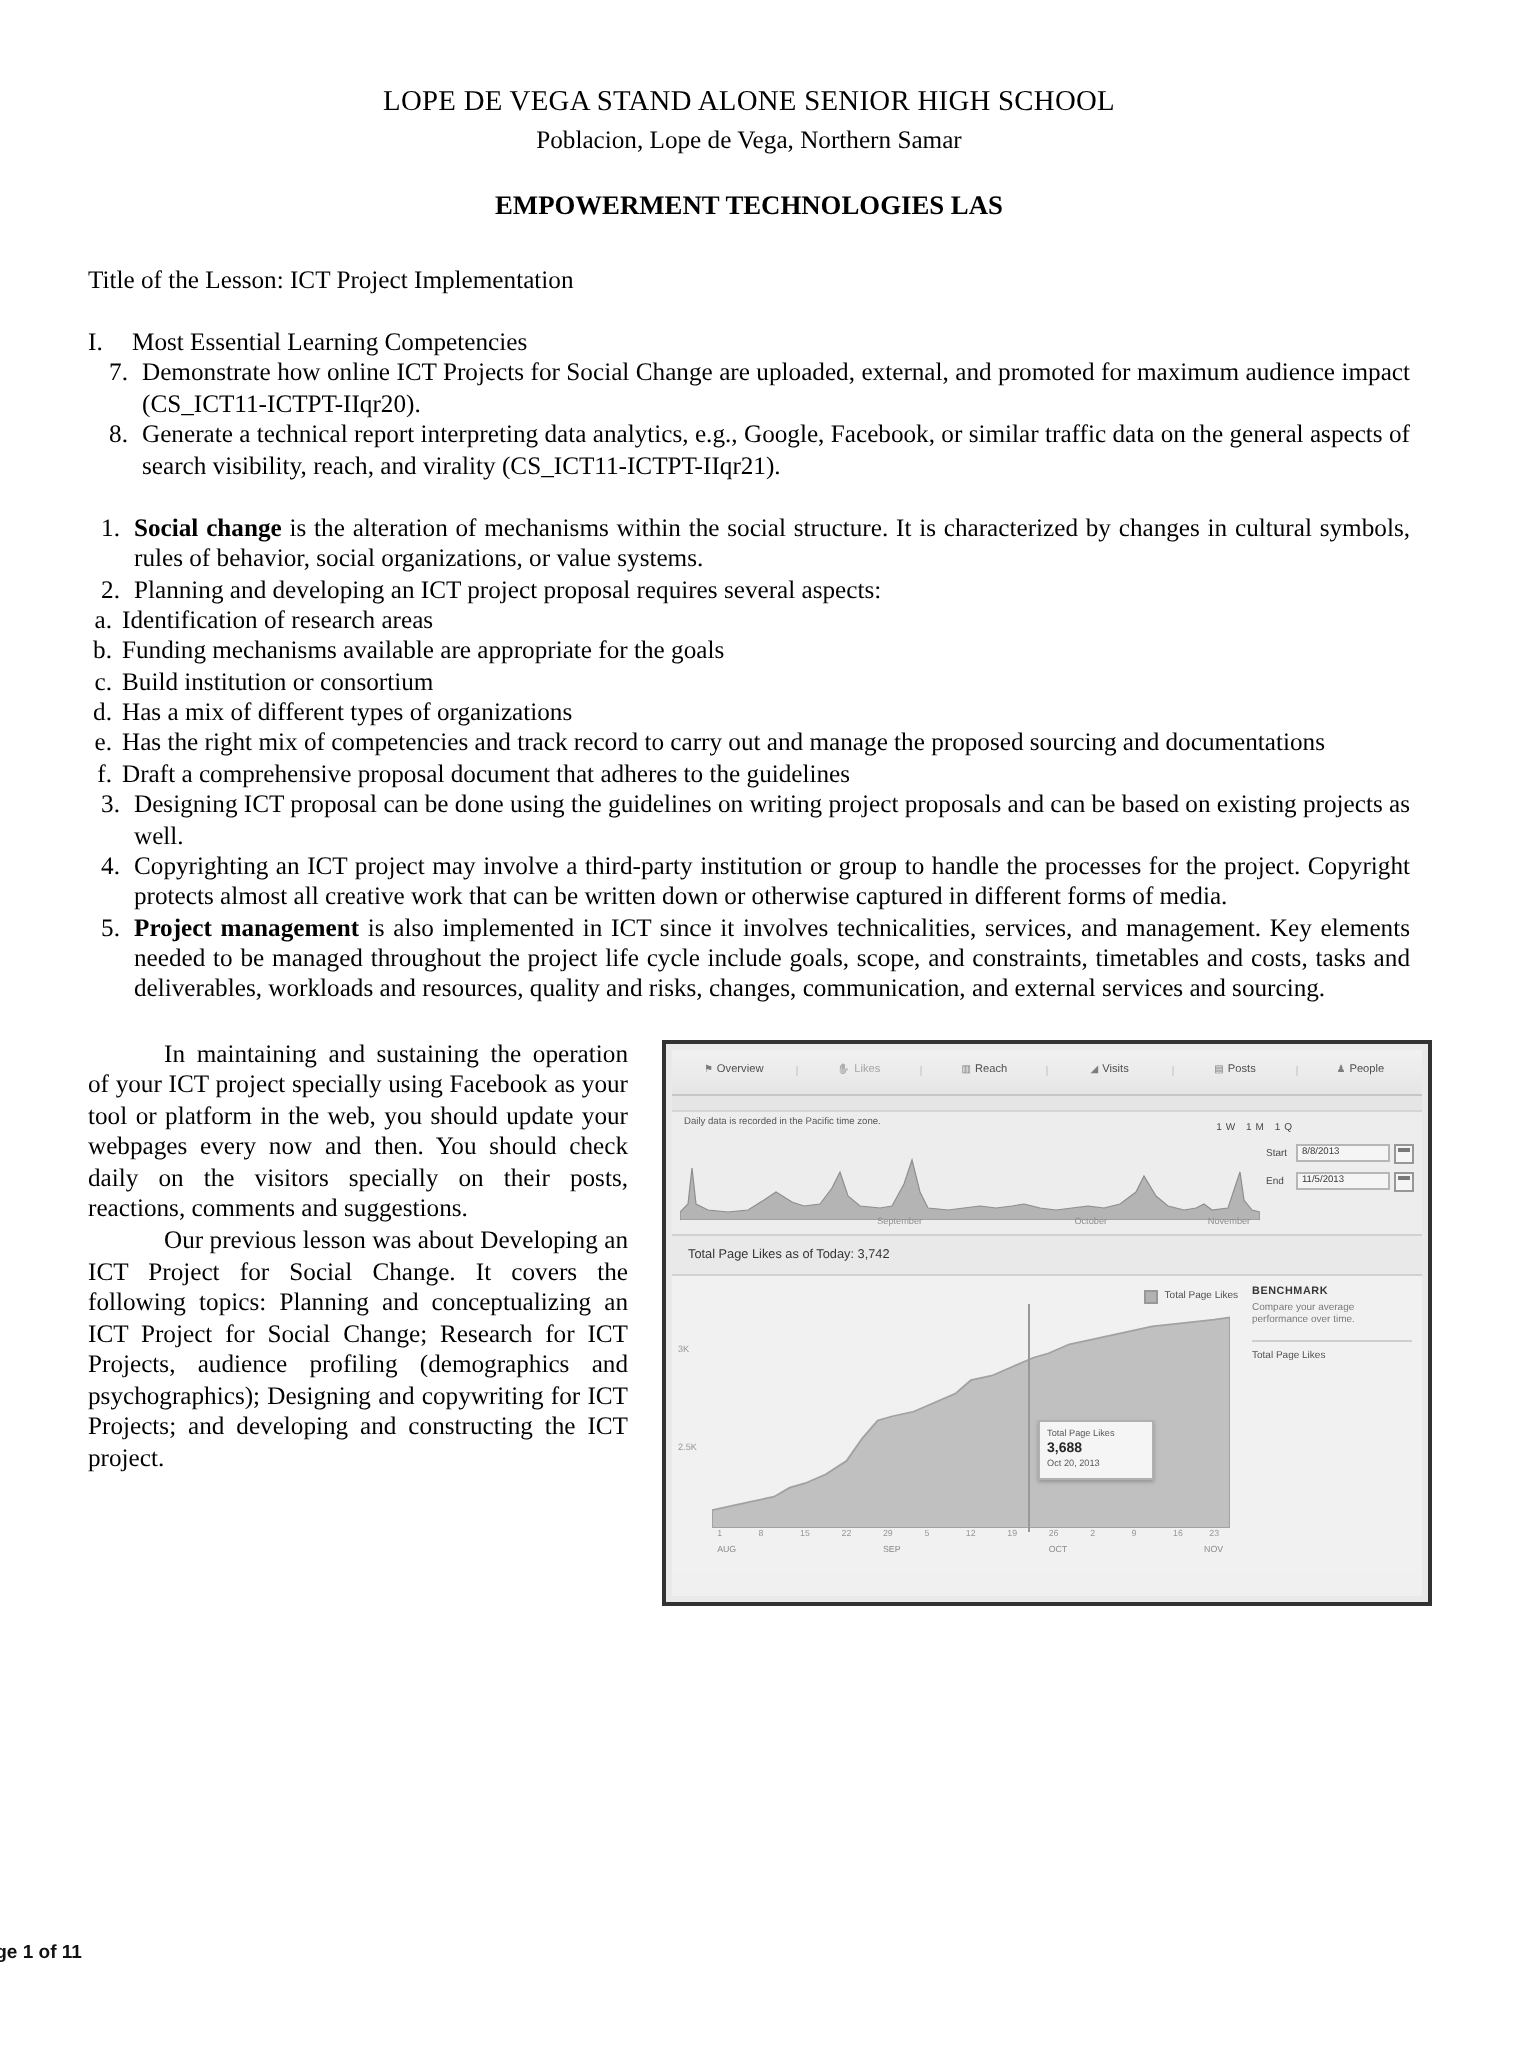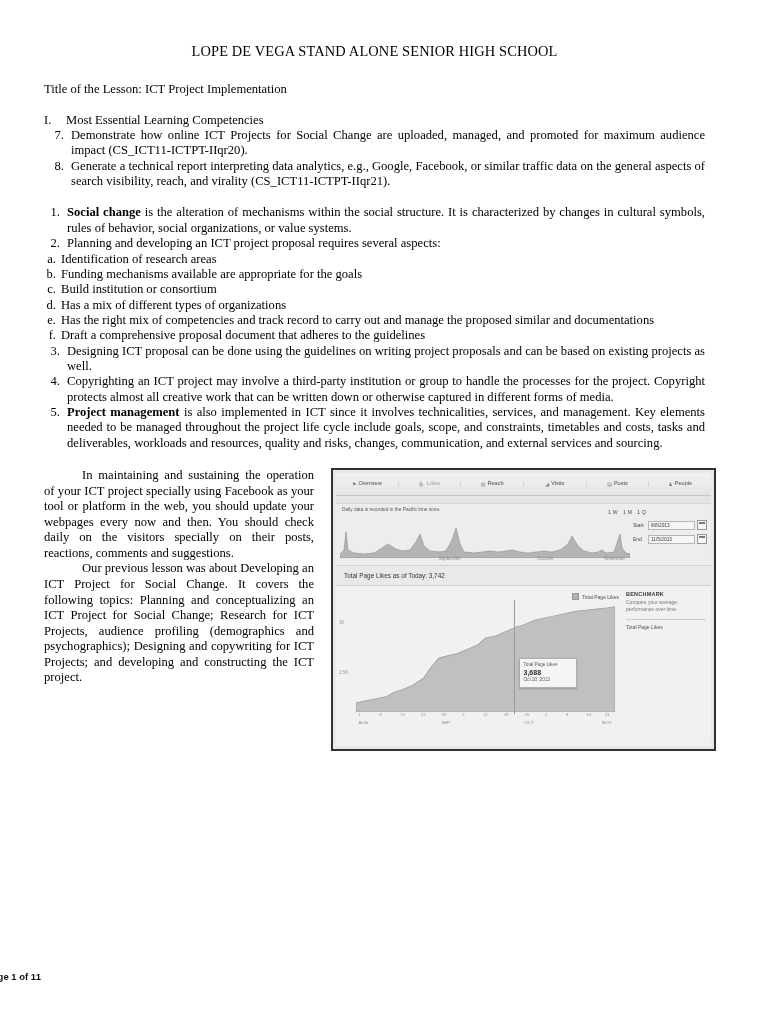--- a/index.html
+++ b/index.html
@@ -381,32 +381,34 @@
     color: #111111;
   }
   .footer-pos { margin-left: -14px; }
 </style>
 </head>
 <body>
 
 <div class="page">
 
   <div class="school-name">LOPE DE VEGA STAND ALONE SENIOR HIGH SCHOOL</div>
+  <div class="school-addr">Poblacion, Lope de Vega, Northern Samar</div>
+  <div class="las-title">EMPOWERMENT TECHNOLOGIES LAS</div>
 
   <div class="lesson-title">Title of the Lesson: ICT Project Implementation</div>
 
   <div class="roman-block">
     <div class="roman-line">
       <span class="roman-num">I.</span>
       <span class="roman-text">Most Essential Learning Competencies</span>
     </div>
     <ol class="numlist comp-list">
       <li class="numitem">
         <span class="marker">7.</span>
-        <span class="content">Demonstrate how online ICT Projects for Social Change are uploaded, managed, and promoted for maximum audience impact (CS_ICT11-ICTPT-IIqr20).</span>
+        <span class="content">Demonstrate how online ICT Projects for Social Change are uploaded, external, and promoted for maximum audience impact (CS_ICT11-ICTPT-IIqr20).</span>
       </li>
       <li class="numitem">
         <span class="marker">8.</span>
         <span class="content">Generate a technical report interpreting data analytics, e.g., Google, Facebook, or similar traffic data on the general aspects of search visibility, reach, and virality (CS_ICT11-ICTPT-IIqr21).</span>
       </li>
     </ol>
   </div>
 
   <div class="roman-block">
 
@@ -434,21 +436,21 @@
       <li class="numitem">
         <span class="marker">c.</span>
         <span class="content">Build institution or consortium</span>
       </li>
       <li class="numitem">
         <span class="marker">d.</span>
         <span class="content">Has a mix of different types of organizations</span>
       </li>
       <li class="numitem">
         <span class="marker">e.</span>
-        <span class="content">Has the right mix of competencies and track record to carry out and manage the proposed similar and documentations</span>
+        <span class="content">Has the right mix of competencies and track record to carry out and manage the proposed sourcing and documentations</span>
       </li>
       <li class="numitem">
         <span class="marker">f.</span>
         <span class="content">Draft a comprehensive proposal document that adheres to the guidelines</span>
       </li>
     </ol>
 
     <ol class="numlist concepts-list">
       <li class="numitem">
         <span class="marker">3.</span>

